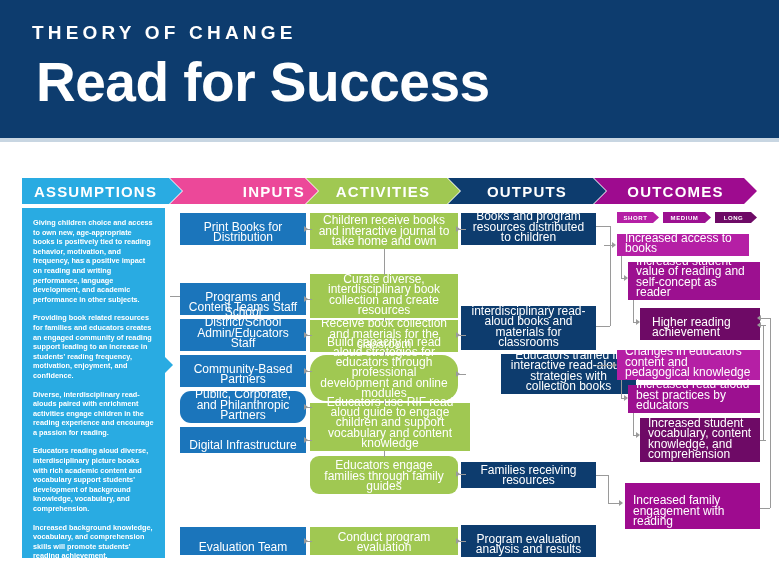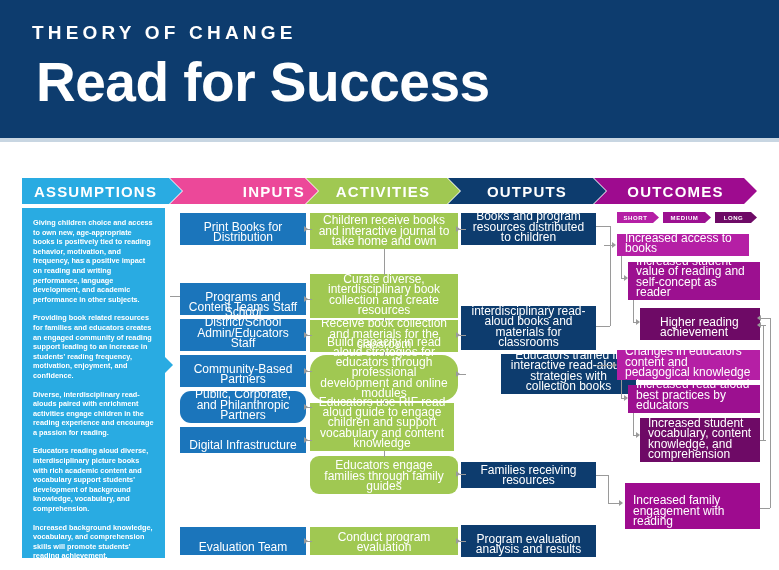--- a/index.html
+++ b/index.html
@@ -153,21 +153,21 @@
   </div>
   <div class="box" style="left:310px;top:274px;width:148px;height:44px;background:#a0c852;">
     <span>Curate diverse, interdisciplinary book collection and create resources</span>
   </div>
   <div class="box" style="left:310px;top:320px;width:148px;height:32px;background:#a0c852;">
     <span>Receive book collection and materials for the classroom</span>
   </div>
   <div class="box" style="left:310px;top:355px;width:148px;height:46px;background:#a0c852;border-radius:16px;">
     <span>Build capacity in read aloud strategies for educators through professional development and online modules</span>
   </div>
-  <div class="box" style="left:310px;top:403px;width:144px;height:48px;background:#a0c852;">
+  <div class="box" style="left:310px;top:403px;width:160px;height:48px;background:#a0c852;">
     <span>Educators use RIF read aloud guide to engage children and support vocabulary and content knowledge</span>
   </div>
   <div class="box" style="left:310px;top:456px;width:148px;height:38px;background:#a0c852;border-radius:9px;">
     <span>Educators engage families through family guides</span>
   </div>
   <div class="box" style="left:310px;top:527px;width:148px;height:28px;background:#a0c852;">
     <span>Conduct program evaluation</span>
   </div>
 
   <div class="box" style="left:461px;top:213px;width:135px;height:32px;background:#0d3c6e;">
@@ -195,21 +195,21 @@
   <div class="smltag" style="left:715px;top:212px;width:42px;background:#6e0a66;">
     <span>LONG</span>
   </div>
 
   <div class="box left" style="left:617px;top:234px;width:132px;height:22px;background:#b51fa5;padding-left:8px;">
     <span>Increased access to books</span>
   </div>
   <div class="box left" style="left:628px;top:262px;width:132px;height:38px;background:#9c1090;padding-left:8px;">
     <span>Increased student value of reading and self-concept as reader</span>
   </div>
-  <div class="box left" style="left:640px;top:308px;width:120px;height:32px;background:#6e0a66;padding-left:20px;">
+  <div class="box left" style="left:640px;top:308px;width:120px;height:32px;background:#6e0a66;padding-left:12px;">
     <span>Higher reading achievement</span>
   </div>
   <div class="box left" style="left:617px;top:350px;width:143px;height:30px;background:#b51fa5;padding-left:8px;">
     <span>Changes in educators' content and pedagogical knowledge</span>
   </div>
   <div class="box left" style="left:628px;top:385px;width:132px;height:28px;background:#9c1090;padding-left:8px;">
     <span>Increased read-aloud best practices by educators</span>
   </div>
   <div class="box left" style="left:640px;top:418px;width:120px;height:44px;background:#6e0a66;padding-left:8px;">
     <span>Increased student vocabulary, content knowledge, and comprehension</span>

